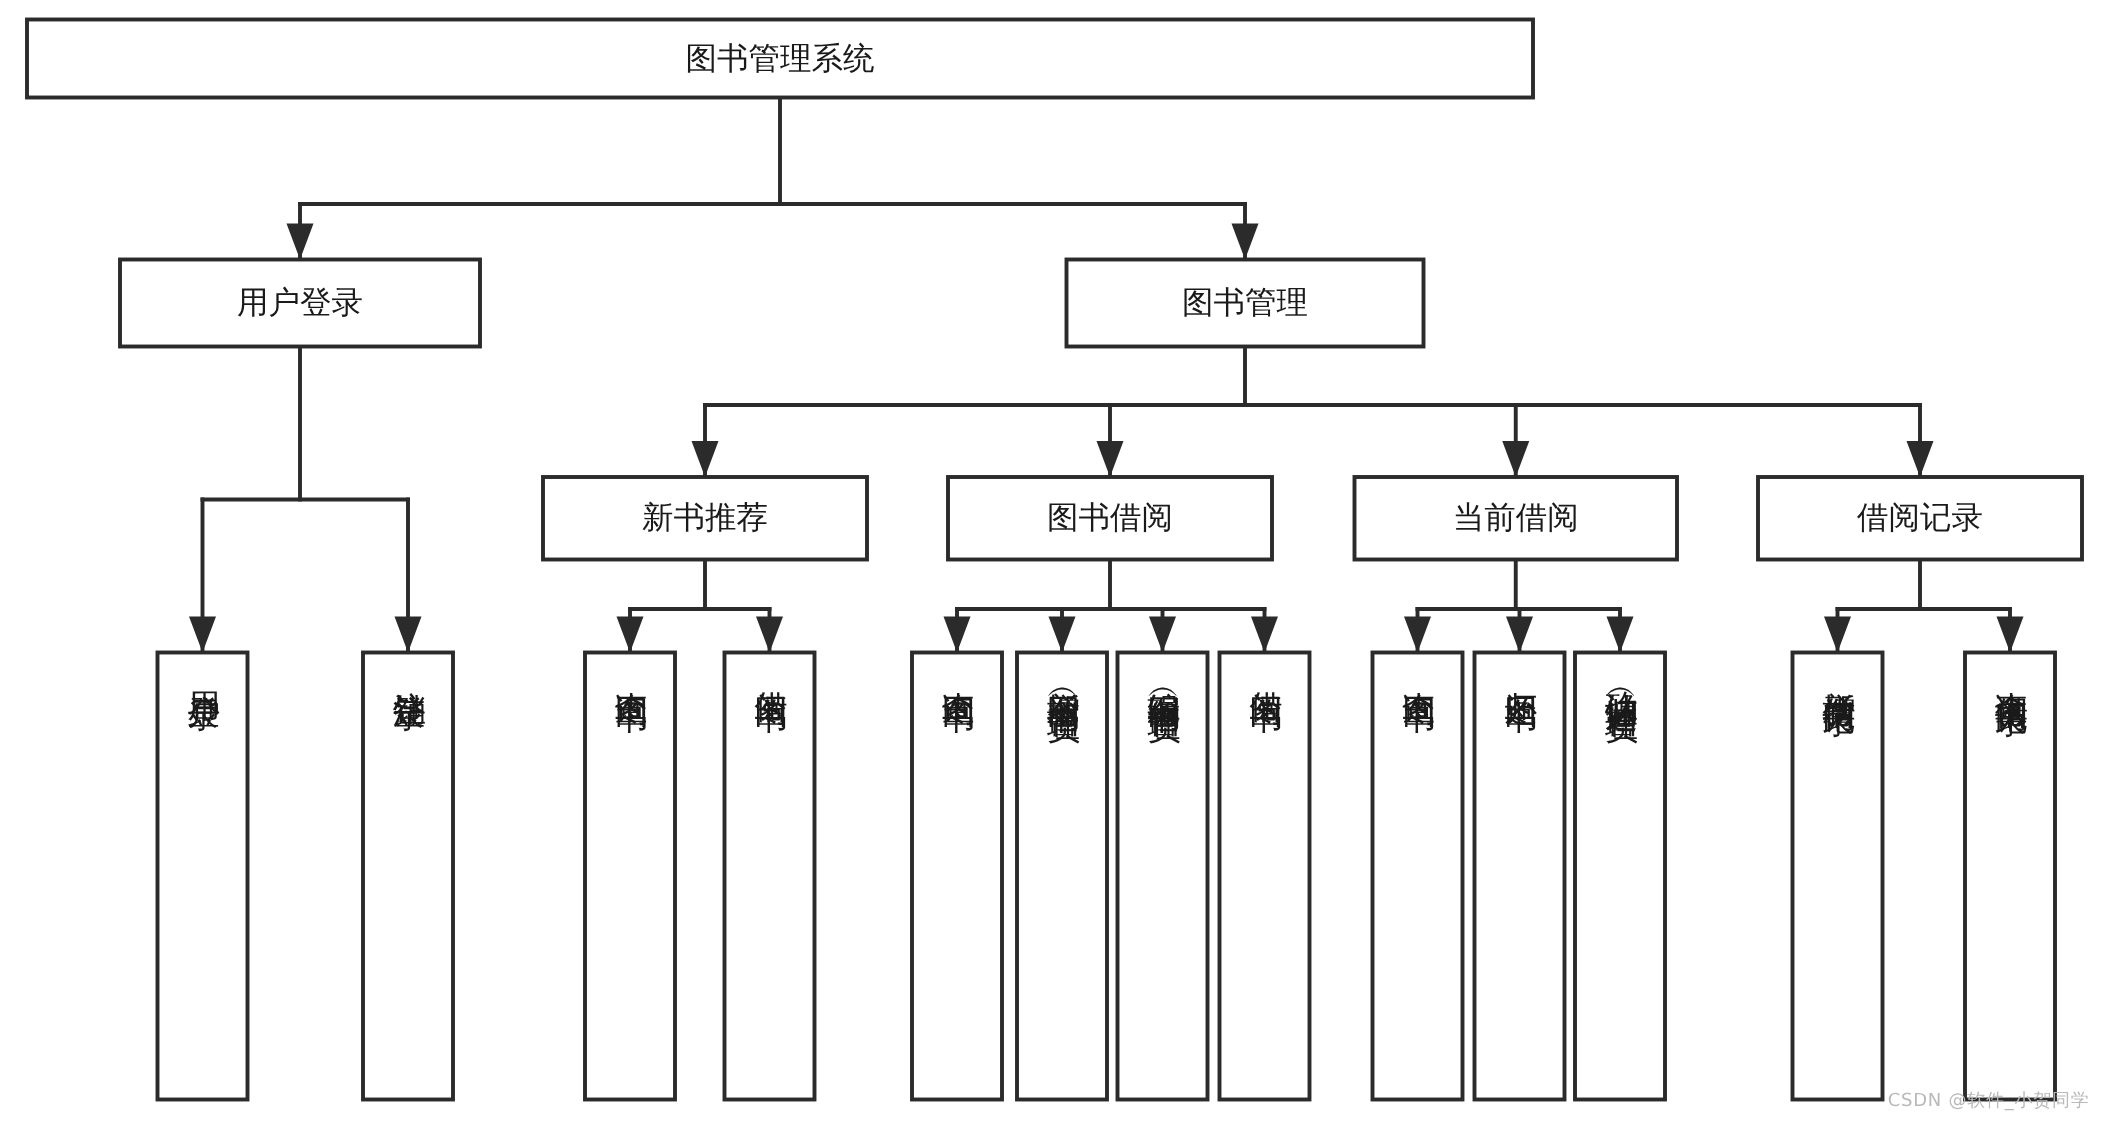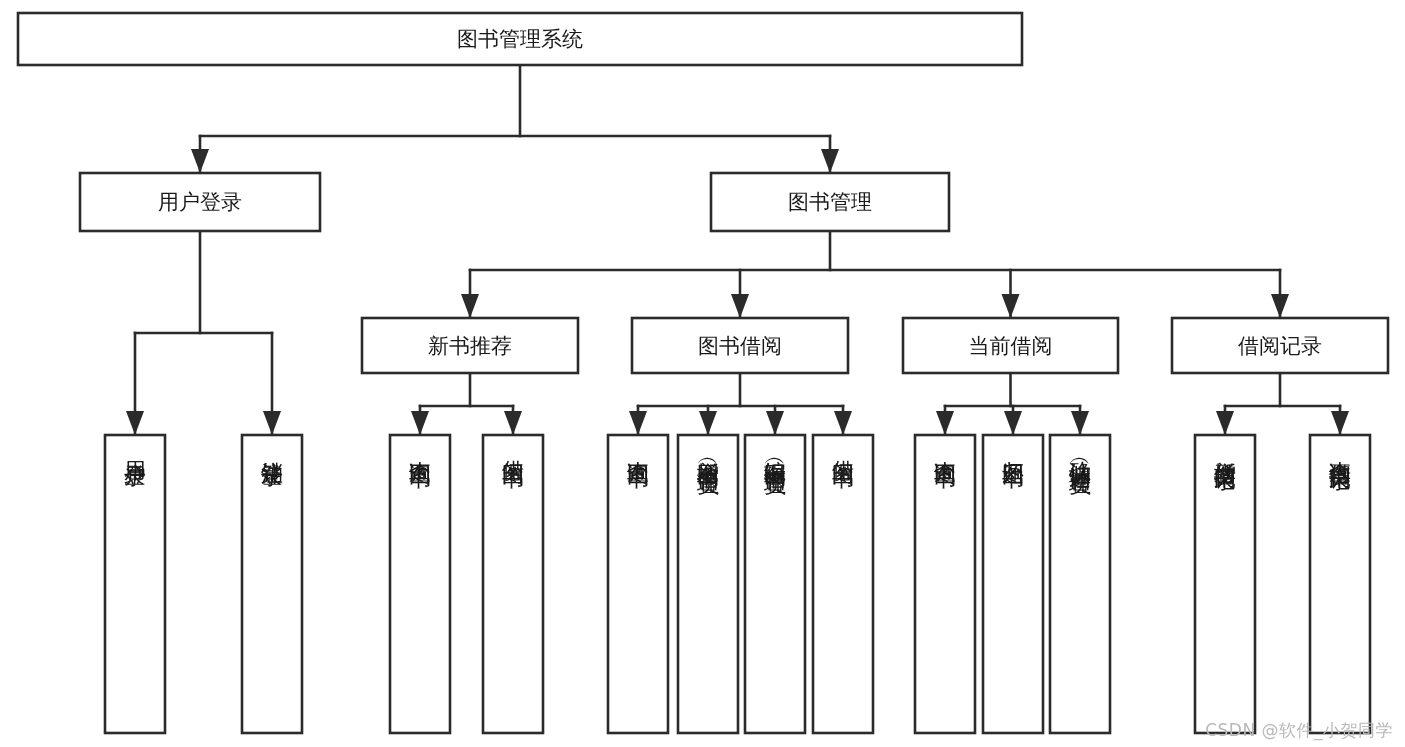--- a/index.html
+++ b/index.html
@@ -60,21 +60,21 @@
     line-height: 1.18;
     color: #1a1a1a;
     letter-spacing: 2px;
     white-space: nowrap;
   }
   .watermark {
     position: absolute;
     right: 12px;
     bottom: 5px;
     font-family: "DejaVu Sans", "Liberation Sans", sans-serif;
-    font-size: 17px;
+    font-size: 12px;
     color: #b9b9b9;
     letter-spacing: 0.5px;
     user-select: none;
     margin-left: 20px;
   }
 </style>
 </head>
 <body>
 
 <div id="diagram-root">

